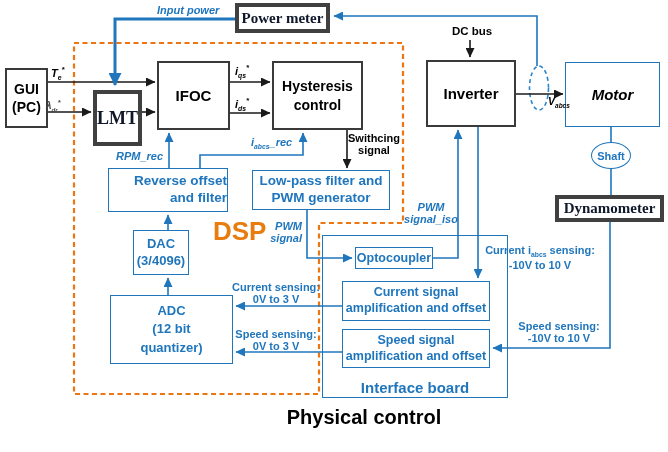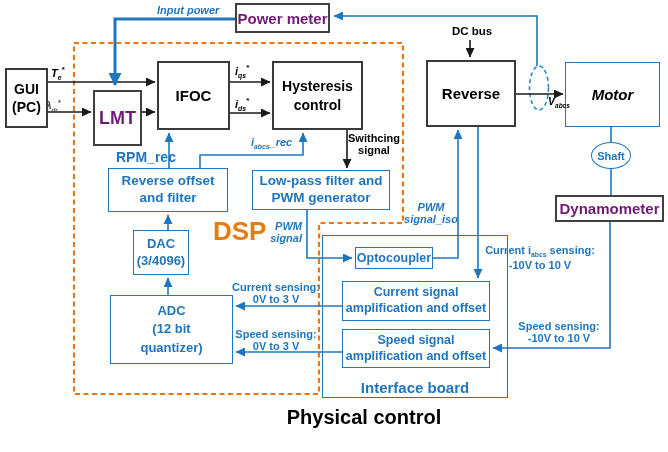--- a/index.html
+++ b/index.html
@@ -7,21 +7,21 @@
     position:relative;width:668px;height:452px;background:#fff;overflow:hidden;
     font-family:"Liberation Sans","DejaVu Sans",sans-serif;font-weight:bold;
   }
   #wires{position:absolute;left:0;top:0;width:668px;height:452px;z-index:0;}
   .box{
     position:absolute;background:#fff;box-sizing:border-box;z-index:2;
     display:flex;flex-direction:column;align-items:center;justify-content:center;
     text-align:center;
   }
   .dark{border:2px solid #3a3a3a;color:#000;}
-  .blue{border:2px solid #404040;color:#701a75;}
+  .blue{border:4px solid #404040;color:#0f172a;font-family:Liberation Serif, serif;}
   .blue-thin{border:1.6px solid #1f76bd;color:#1f76bd;}
   .lbl{position:absolute;z-index:3;white-space:nowrap;line-height:1.12;}
   .blue-t{color:#1f76bd;}
   .it{font-style:italic;}
   .ctr{text-align:center;}
   sub{font-size:0.62em;}
   .sup{font-size:0.7em;vertical-align:super;}
   #interface-board{background:transparent;z-index:1;}
 </style>
 </head>
@@ -93,36 +93,36 @@
   <div class="box dark" style="left:157px;top:61px;width:73px;height:69px;font-size:15px;">
     <span>IFOC</span>
   </div>
 
   <div class="box dark" style="left:272px;top:61px;width:91px;height:69px;font-size:14px;line-height:1.3;">
     <span>Hysteresis</span>
     <span>control</span>
   </div>
 
   <div class="box dark" style="left:426px;top:60px;width:90px;height:67px;font-size:15px;">
-    <span>Reverse</span>
+    <span>Inverter</span>
   </div>
 
   <div class="box blue-thin" style="left:565px;top:62px;width:95px;height:65px;font-size:15px;color:#000;font-style:italic;">
     <span>Motor</span>
   </div>
 
   <div class="box blue-thin" style="left:591px;top:142px;width:40px;height:27px;font-size:11px;border-radius:50%;">
     <span>Shaft</span>
   </div>
 
   <div class="box blue" style="left:555px;top:195px;width:109px;height:27px;font-size:15px;align-items:center;">
     <span>Dynamometer</span>
   </div>
 
-  <div class="box blue-thin" style="left:108px;top:168px;width:120px;height:44px;font-size:13.5px;line-height:1.25;">
+  <div class="box blue-thin" style="left:108px;top:168px;width:120px;height:44px;font-size:13.5px;line-height:1.25;align-items:flex-end;">
     <span>Reverse offset</span>
     <span>and filter</span>
   </div>
 
   <div class="box blue-thin" style="left:252px;top:170px;width:138px;height:40px;font-size:13.5px;line-height:1.25;">
     <span>Low-pass filter and</span>
     <span>PWM generator</span>
   </div>
 
   <div class="box blue-thin" style="left:133px;top:230px;width:56px;height:45px;font-size:13px;line-height:1.3;">
@@ -167,21 +167,21 @@
   </div>
 
   <div class="lbl it" style="left:235px;top:97px;font-size:11px;">
     <span>i</span><sub>ds</sub><span class="sup">*</span>
   </div>
 
   <div class="lbl blue-t it" style="left:251px;top:136px;font-size:11px;">
     <span>i</span><sub>abcs</sub><span>_rec</span>
   </div>
 
-  <div class="lbl blue-t" style="left:116px;top:150px;font-size:14px;">RPM_rec</div>
+  <div class="lbl blue-t" style="left:116px;top:150px;font-size:11px;font-style:italic;">RPM_rec</div>
 
   <div class="lbl ctr" style="left:348px;top:132px;width:52px;font-size:11px;">
     <div>Swithcing</div>
     <div>signal</div>
   </div>
 
   <div class="lbl blue-t it ctr" style="left:260px;top:220px;width:42px;font-size:11px;text-align:right;">
     <div>PWM</div>
     <div>signal</div>
   </div>

